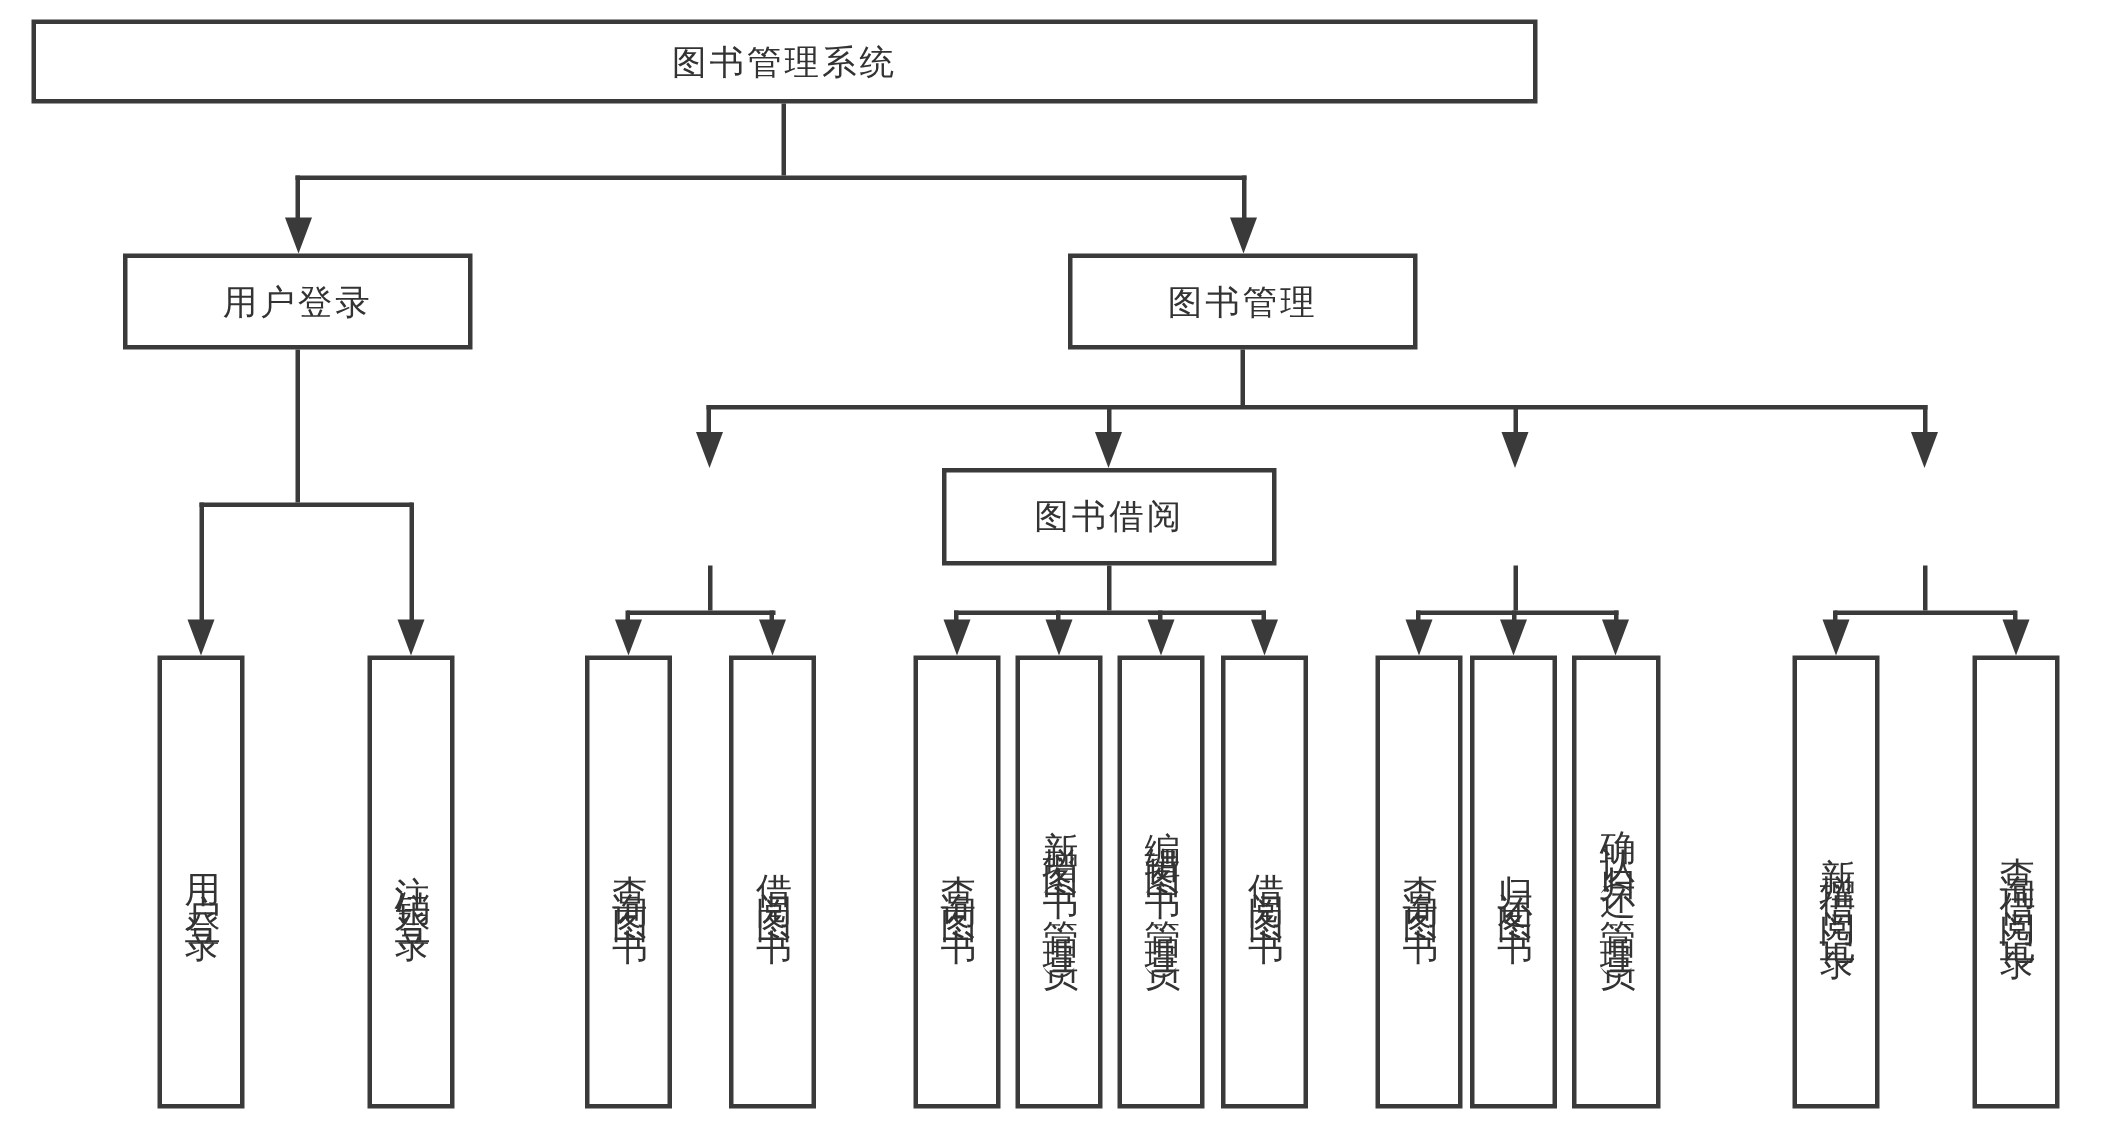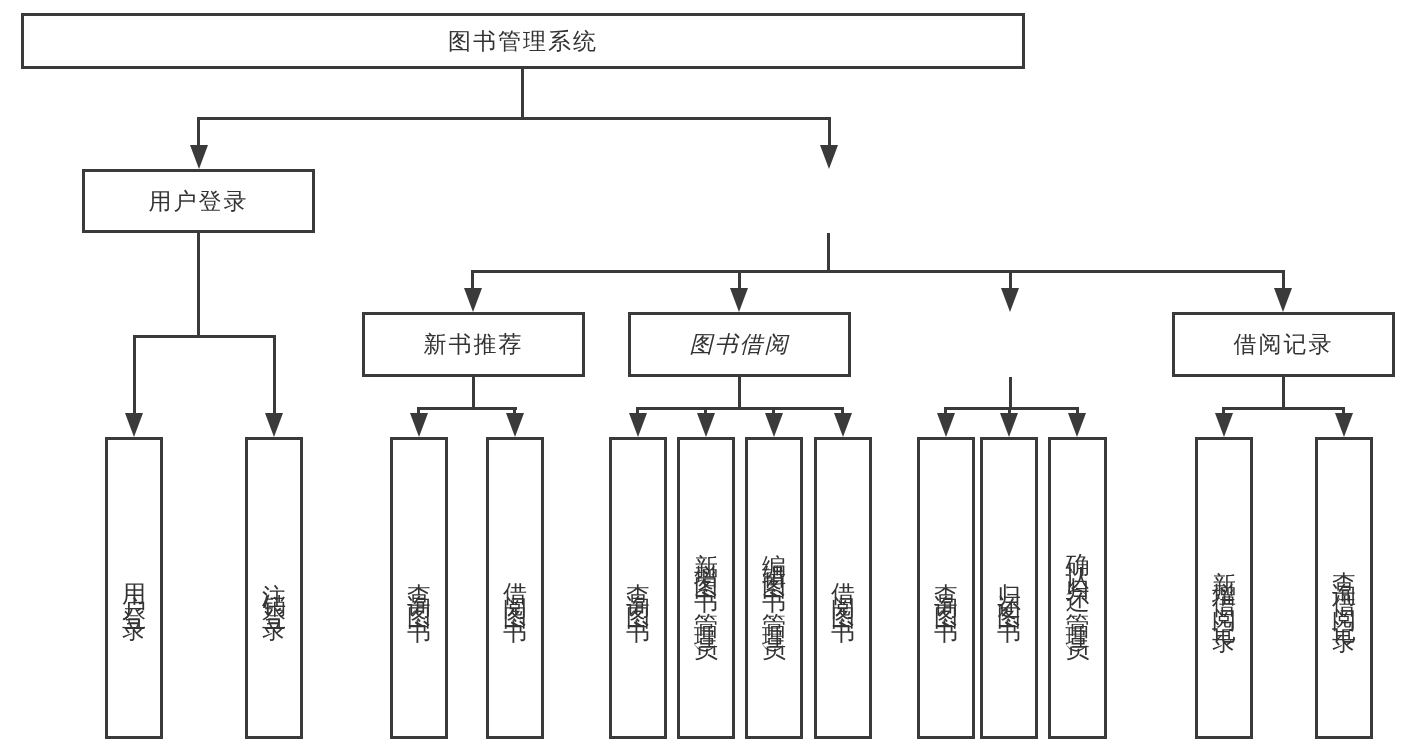--- a/index.html
+++ b/index.html
@@ -41,29 +41,26 @@
 
 <div class="canvas">
 
   <div class="box hbox" style="left:21px;top:13px;width:1004px;height:56px;">
     <span>图书管理系统</span>
   </div>
 
   <div class="box hbox" style="left:82px;top:169px;width:233px;height:64px;">
     <span>用户登录</span>
   </div>
+  <div class="box hbox" style="left:712px;top:169px;width:233px;height:64px;">
+    <span>图书管理</span>
+  </div>
 
-  <div class="box hbox" style="left:362px;top:312px;width:223px;height:65px;">
-    <span>新书推荐</span>
-  </div>
-  <div class="box hbox" style="left:628px;top:312px;width:223px;height:65px;font-style:italic;">
+  <div class="box hbox" style="left:628px;top:312px;width:223px;height:65px;">
     <span>图书借阅</span>
-  </div>
-  <div class="box hbox" style="left:1172px;top:312px;width:223px;height:65px;">
-    <span>借阅记录</span>
   </div>
 
   <div class="box vbox" style="left:105px;top:437px;width:58px;height:302px;">
     <span class="vtext">用户登录</span>
   </div>
   <div class="box vbox" style="left:245px;top:437px;width:58px;height:302px;">
     <span class="vtext">注销登录</span>
   </div>
   <div class="box vbox" style="left:390px;top:437px;width:58px;height:302px;">
     <span class="vtext">查询图书</span>

